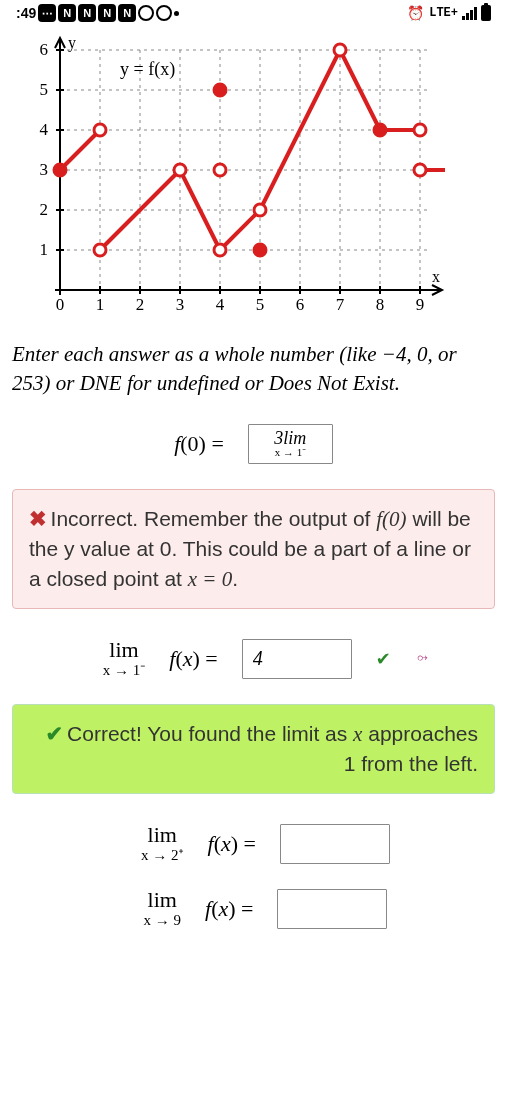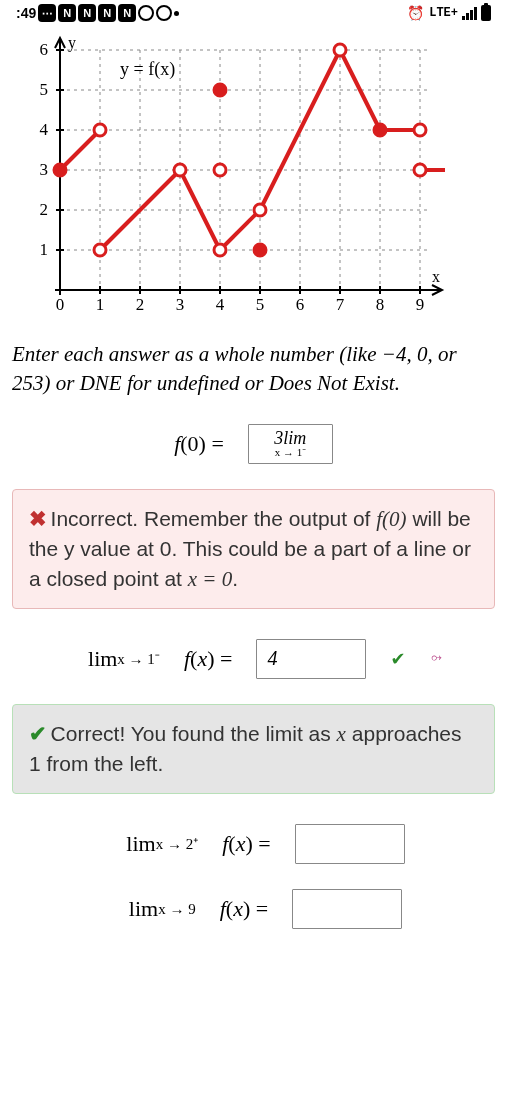--- a/index.html
+++ b/index.html
@@ -17,33 +17,33 @@
   .battery { width: 10px; height: 16px; background: #000; border-radius: 2px; position: relative; }
   .battery::before { content:''; position:absolute; top:-2px; left:3px; width:4px; height:2px; background:#000; border-radius:1px 1px 0 0;}
   
   .graph-area { padding: 4px 20px 10px 20px; }
   .graph-area svg { display: block; }
   
   .content { padding: 10px 12px; }
   .instructions { font-style: italic; font-size: 21px; line-height: 1.4; margin-bottom: 25px; }
   
   .question-row { display: flex; align-items: center; gap: 24px; margin-bottom: 25px; font-size: 22px; justify-content: center; }
-  .limit-stack { display: inline-flex; align-items: center; line-height: 1; margin-left: 24px; }
+  .limit-stack { display: inline-flex; flex-direction: column; align-items: center; line-height: 1; margin-left: 24px; }
   .limit-top { font-size: 22px; }
   .limit-bottom { font-size: 15px; margin-top: 2px; }
   .fx { font-size: 22px; font-style: italic; }
   .fx .paren { font-style: normal; }
   .answer-input { border: 1px solid #888; border-radius: 1px; padding: 6px 10px; font-size: 20px; font-style: italic; font-family: Georgia, serif; min-width: 85px; height: 40px; }
   .answer-empty { width: 110px; }
   .check { color: #2a8a2a; font-size: 18px; }
   .link-icon { color: #b94a8a; font-size: 18px; transform: rotate(45deg); display:inline-block;}
   
   .feedback { border: 1px solid; border-radius: 4px; padding: 14px 16px; font-size: 21px; line-height: 1.4; margin-bottom: 30px; font-family: -apple-system, Arial, sans-serif; }
   .feedback.incorrect { background: #fdecec; border-color: #e8b8b8; color: #333; }
-  .feedback.correct { background: #e5e5e5; border-color: #b8e0b8; color: #333; }
+  .feedback.correct { background: #bef264; border-color: #b8e0b8; color: #333; text-align: right; }
   .feedback .x-icon { color: #c03030; font-weight: bold; margin-right: 4px; }
   .feedback .check-icon { color: #2a8a2a; font-weight: bold; margin-right: 4px; }
   .math-inline { font-family: Georgia, serif; font-style: italic; }
 </style>
 </head>
 <body>
 
 <div class="status-bar">
   <div class="status-left">
     <span>:49</span>

